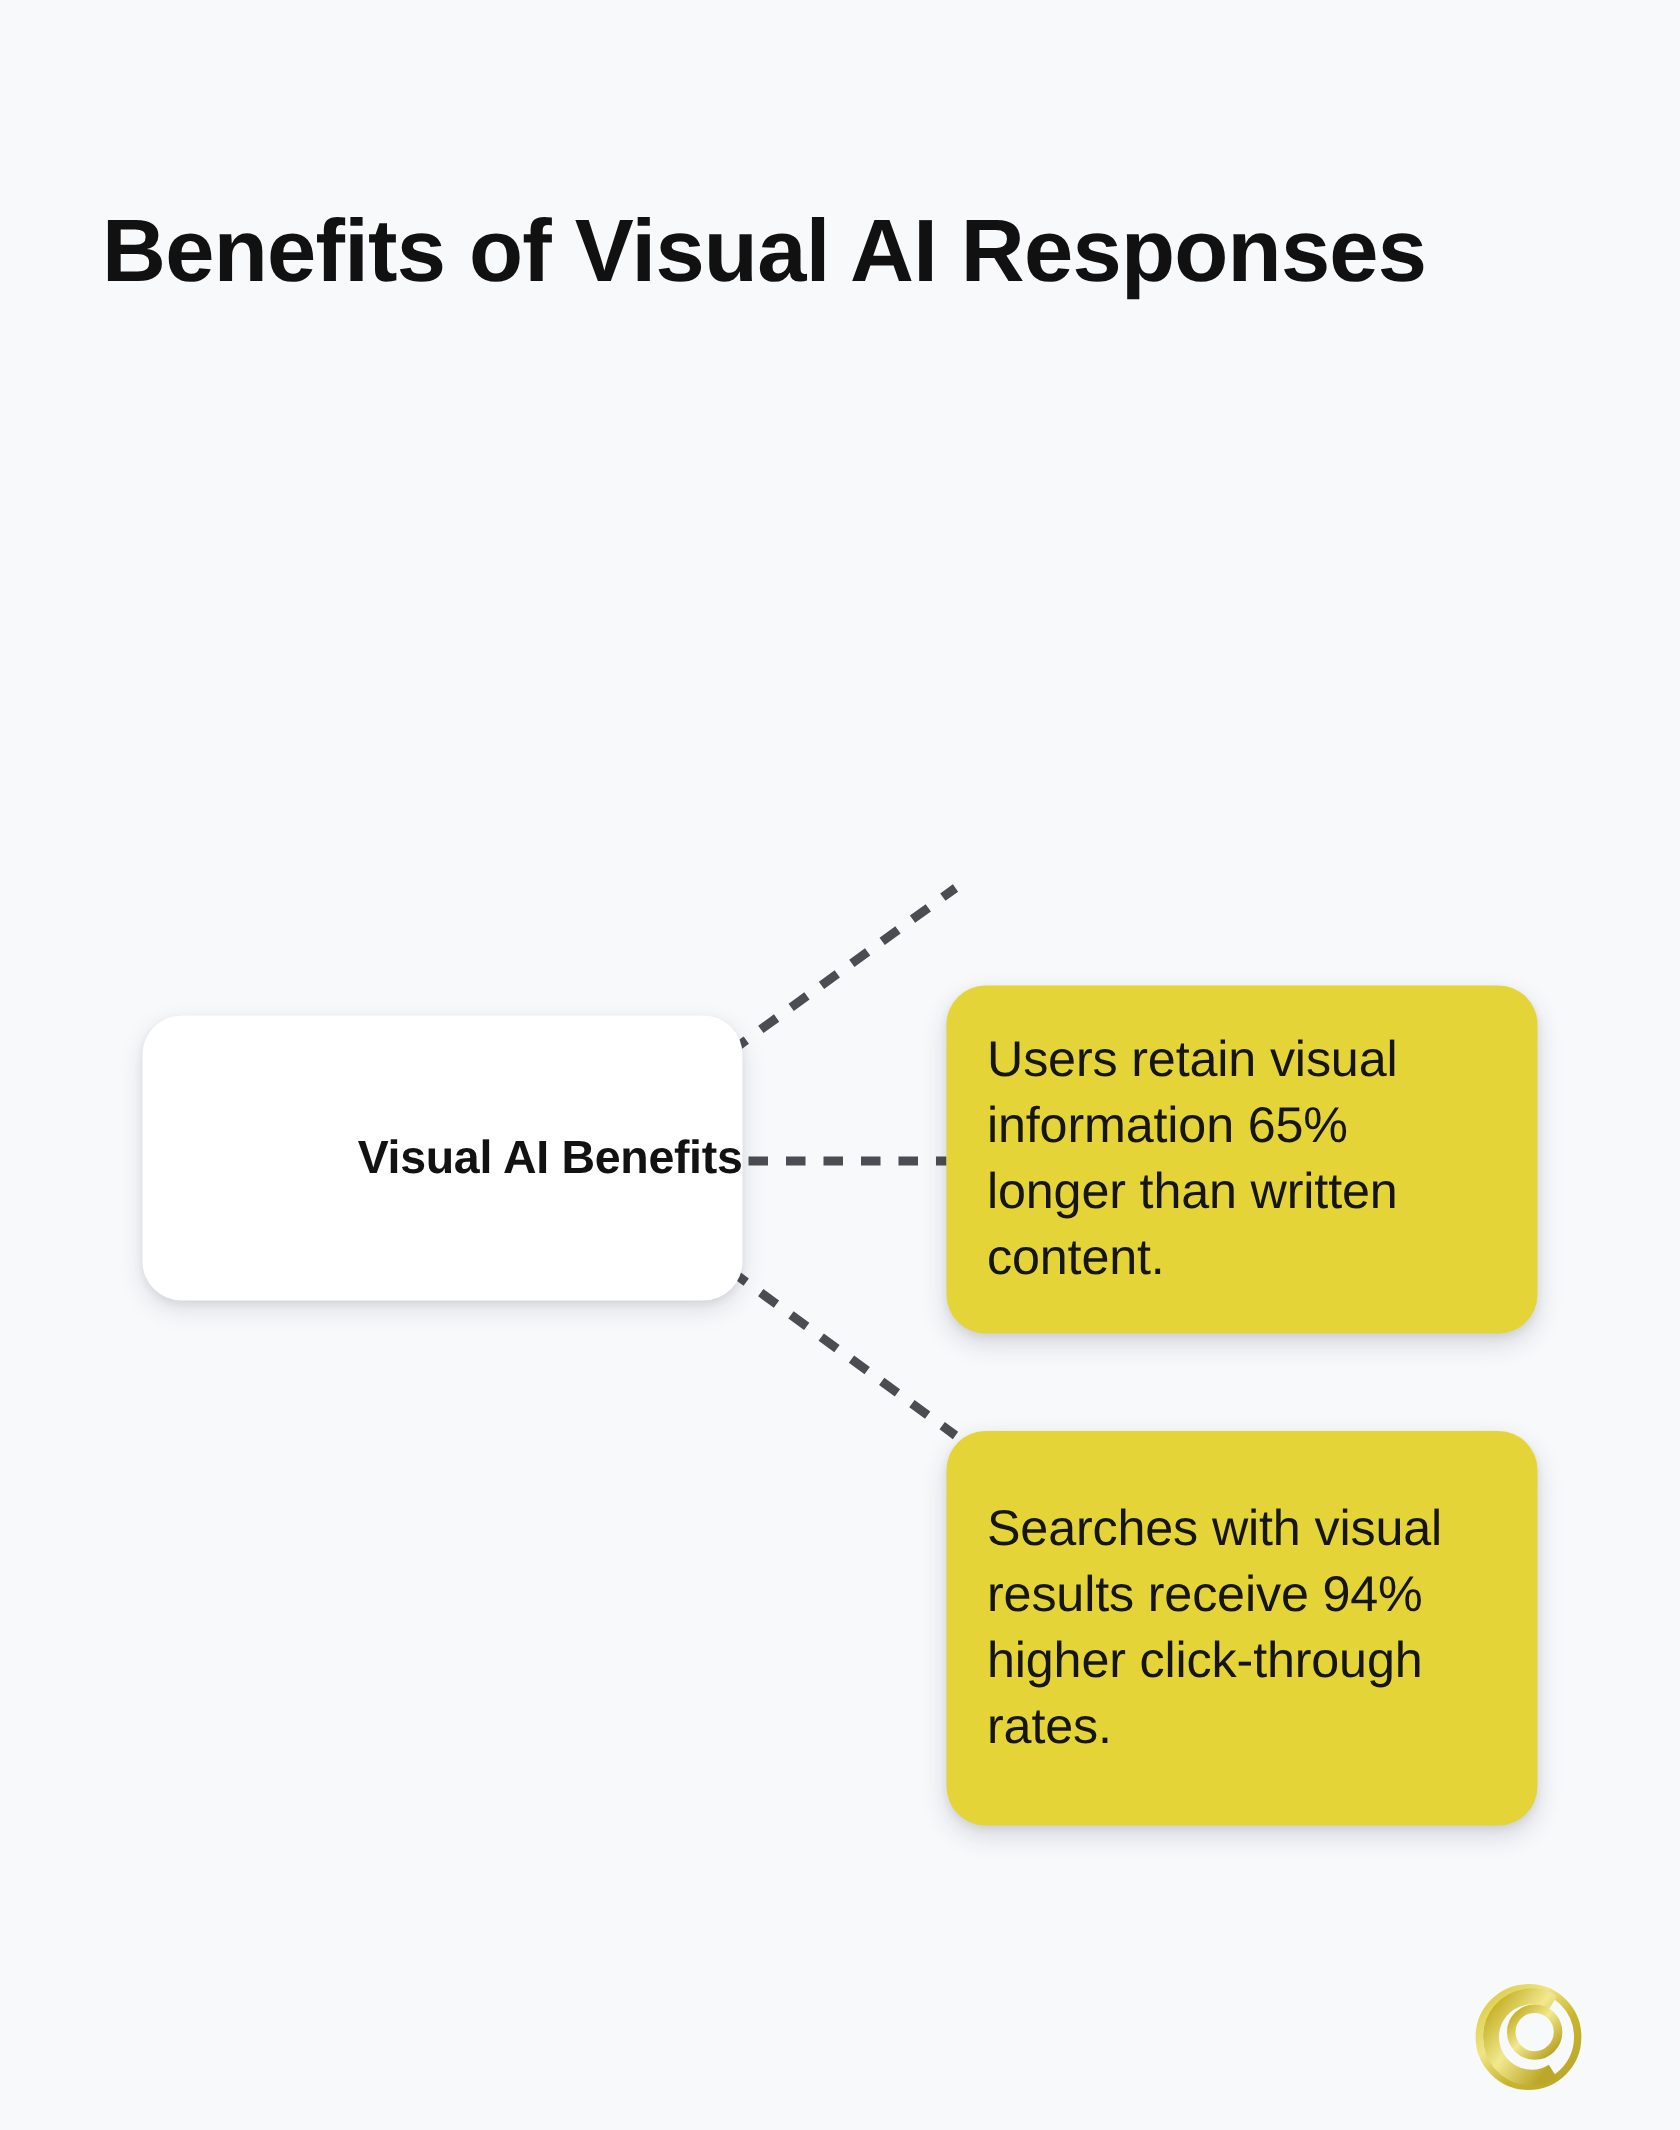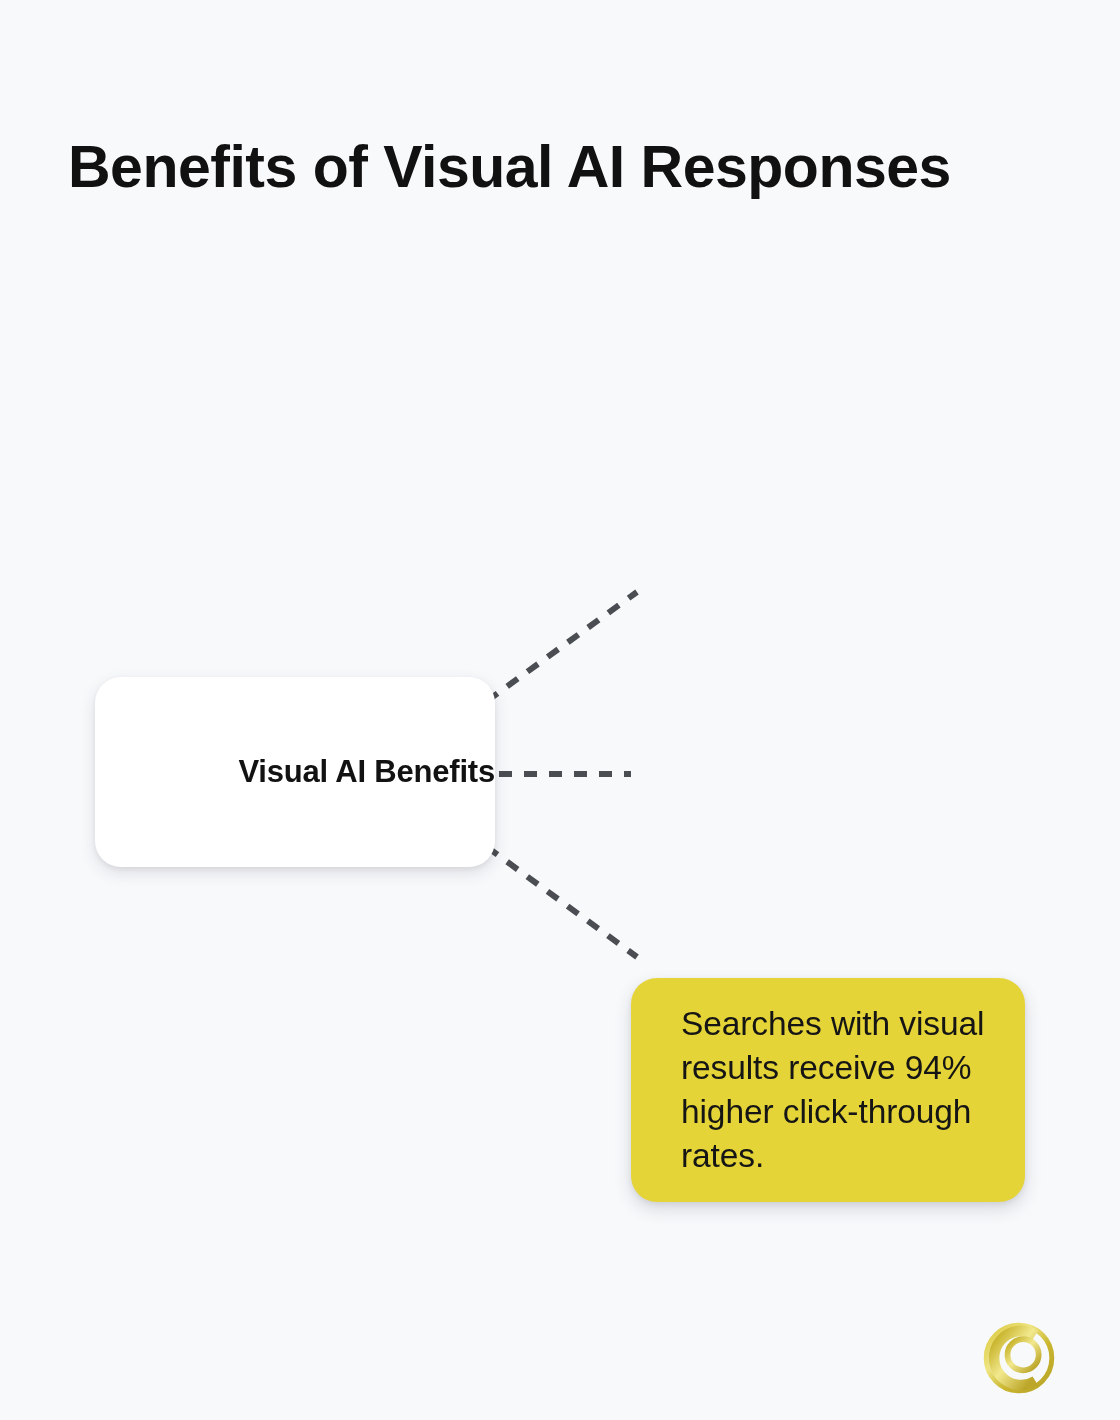--- a/index.html
+++ b/index.html
@@ -80,21 +80,21 @@
     padding: 0 26px 0 27px;
     font-size: 33.5px;
     line-height: 44px;
     color: #151515;
     font-weight: 400;
     letter-spacing: -0.1px;
   }
 
   #card-0 { top: 335px; height: 232px; }
   #card-1 { top: 628px; height: 232px; }
-  #card-2 { top: 949px; height: 224px; padding-left: 23px; }
+  #card-2 { top: 925px; height: 263px; }
 
   
   .brand-logo {
     position: absolute;
     left: 978px;
     top: 1288px;
     width: 82px;
     height: 82px;
   }
 </style>
@@ -111,20 +111,23 @@
       <path d="M 499 745 L 631 745"></path>
       <path d="M 487 818 L 637 928"></path>
     </g>
   </svg>
 
   <div class="center-node">
     <span class="center-node-label">Visual AI Benefits</span>
   </div>
 
 
+  <div class="benefit-card" id="card-1">
+    <span class="card-text">Users retain visual information 65% longer than written content.</span>
+  </div>
 
   <div class="benefit-card" id="card-2">
     <span class="card-text">Searches with visual results receive 94% higher click-through rates.</span>
   </div>
 
   <svg class="brand-logo" viewBox="0 0 100 100" width="82" height="82">
     <defs>
       <linearGradient id="goldGrad" x1="0%" y1="0%" x2="100%" y2="100%">
         <stop offset="0%" stop-color="#d8c63a"></stop>
         <stop offset="35%" stop-color="#efe582"></stop>

